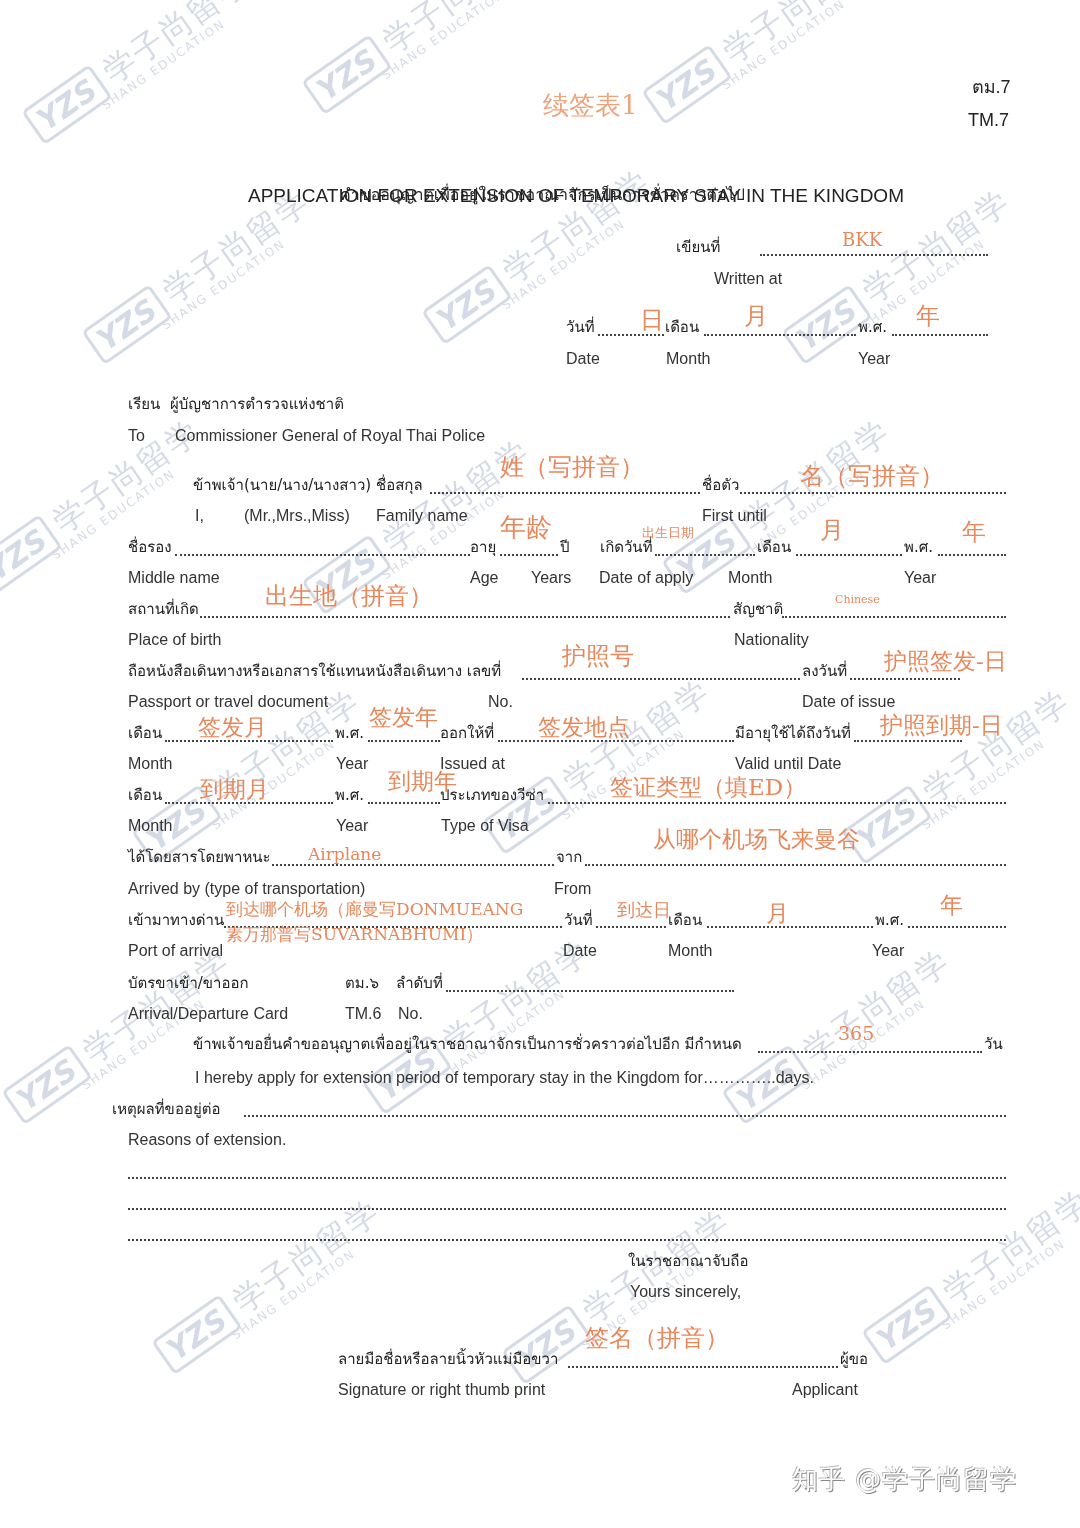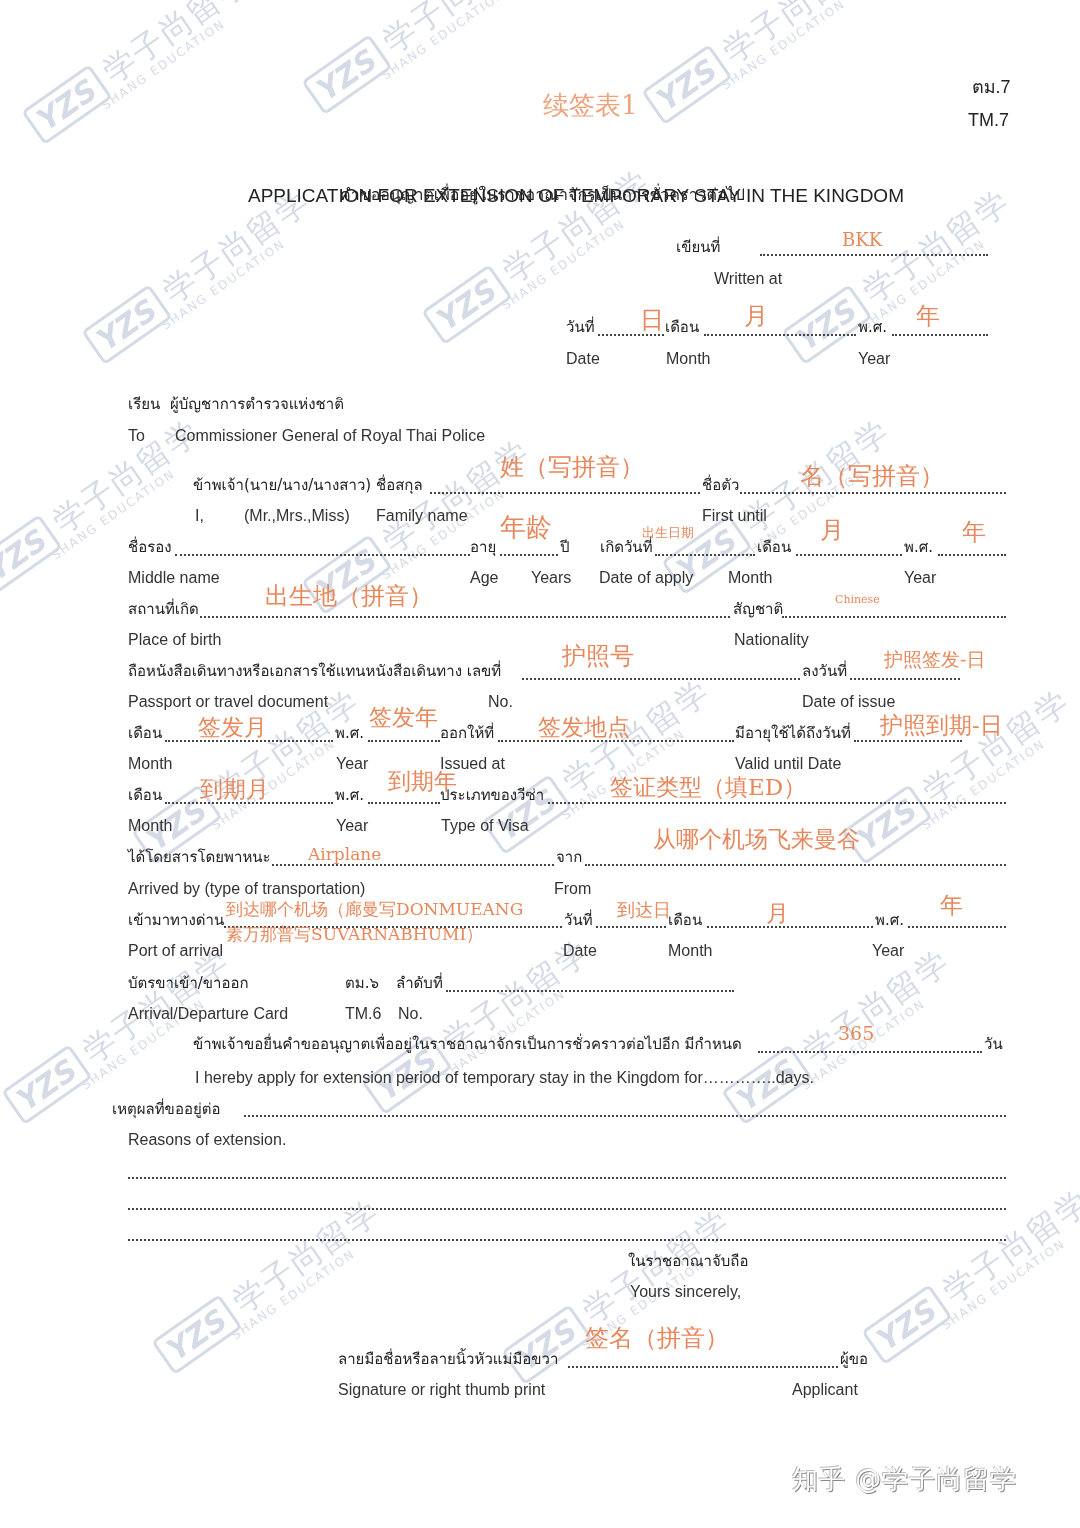--- a/index.html
+++ b/index.html
@@ -131,21 +131,21 @@
 <div class="dots" style="left:782px;top:616px;width:224px"></div>
 <div class="fill" style="left:835px;top:594px;font-size:11px">Chinese</div>
 <div class="t en-lbl" style="left:128px;top:632px">Place of birth</div>
 <div class="t en-lbl" style="left:734px;top:632px">Nationality</div>
 
 <div class="t th" style="left:128px;top:664px">ถือหนังสือเดินทางหรือเอกสารใช้แทนหนังสือเดินทาง  เลขที่</div>
 <div class="dots" style="left:522px;top:678px;width:278px"></div>
 <div class="fill" style="left:562px;top:644px;font-size:24px">护照号</div>
 <div class="t th" style="left:802px;top:664px">ลงวันที่</div>
 <div class="dots" style="left:850px;top:678px;width:110px"></div>
-<div class="fill" style="left:884px;top:650px;font-size:19px">护照签发-日</div>
+<div class="fill" style="left:884px;top:650px;font-size:23px">护照签发-日</div>
 <div class="t en-lbl" style="left:128px;top:694px">Passport or travel  document</div>
 <div class="t en-lbl" style="left:488px;top:694px">No.</div>
 <div class="t en-lbl" style="left:802px;top:694px">Date of  issue</div>
 
 <div class="t th" style="left:128px;top:726px">เดือน</div>
 <div class="dots" style="left:165px;top:740px;width:168px"></div>
 <div class="fill" style="left:198px;top:716px;font-size:23px">签发月</div>
 <div class="t th" style="left:335px;top:726px">พ.ศ.</div>
 <div class="dots" style="left:368px;top:740px;width:72px"></div>
 <div class="fill" style="left:369px;top:706px;font-size:23px">签发年</div>

